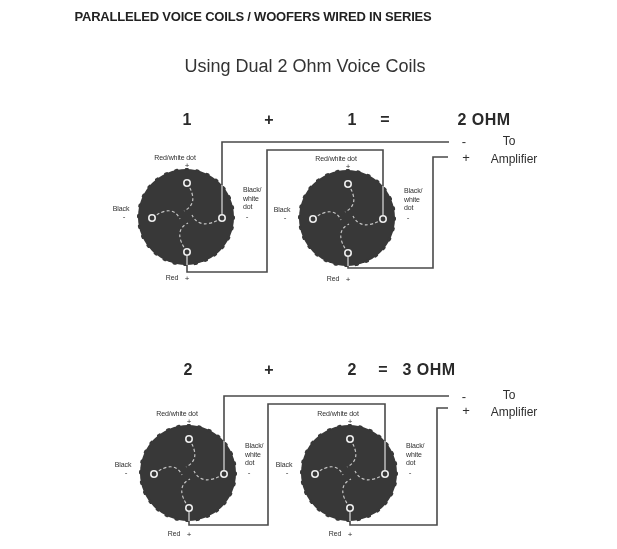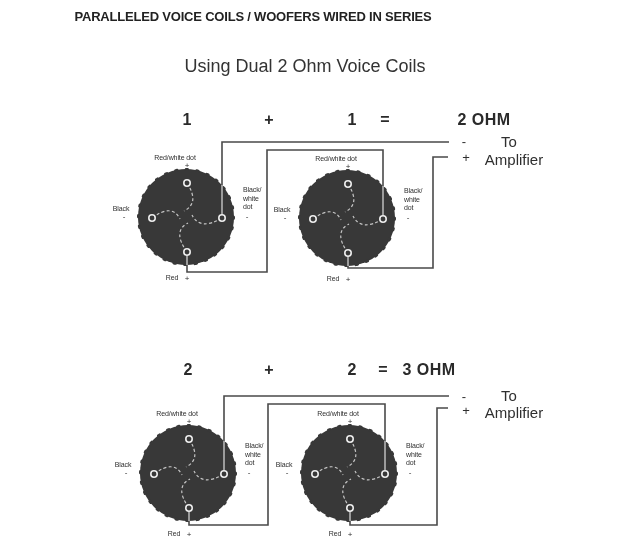--- a/index.html
+++ b/index.html
@@ -14,21 +14,21 @@
   .abs{position:absolute;}
   .cc{transform:translate(-50%,-50%);white-space:nowrap;}
   .cx{transform:translateX(-50%);white-space:nowrap;}
   .main-title{font-size:13px;font-weight:700;letter-spacing:-0.2px;color:#222;}
   .subtitle{font-size:18px;color:#333;}
   .eq{font-size:16px;font-weight:700;color:#2a2a2a;}
   .lbl{font-size:7px;letter-spacing:-0.1px;color:var(--ink,#2f2f2f);}
   .mark{font-size:8px;color:var(--ink,#2f2f2f);}
   .rblock{font-size:7px;line-height:8.5px;letter-spacing:-0.1px;}
   .ampsign{font-size:13px;color:var(--ink,#2f2f2f);}
-  .amptxt{font-size:15px;color:var(--ink,#2f2f2f);}
+  .amptxt{font-size:12px;color:var(--ink,#2f2f2f);}
   svg{position:absolute;left:0;top:0;}
   .wire{stroke:var(--wire,#4a4a4a);stroke-width:1.6;fill:none;}
 </style>
 </head>
 <body>
 
 <div class="page">
 
   <svg width="617" height="549" viewBox="0 0 617 549">
     <defs>

